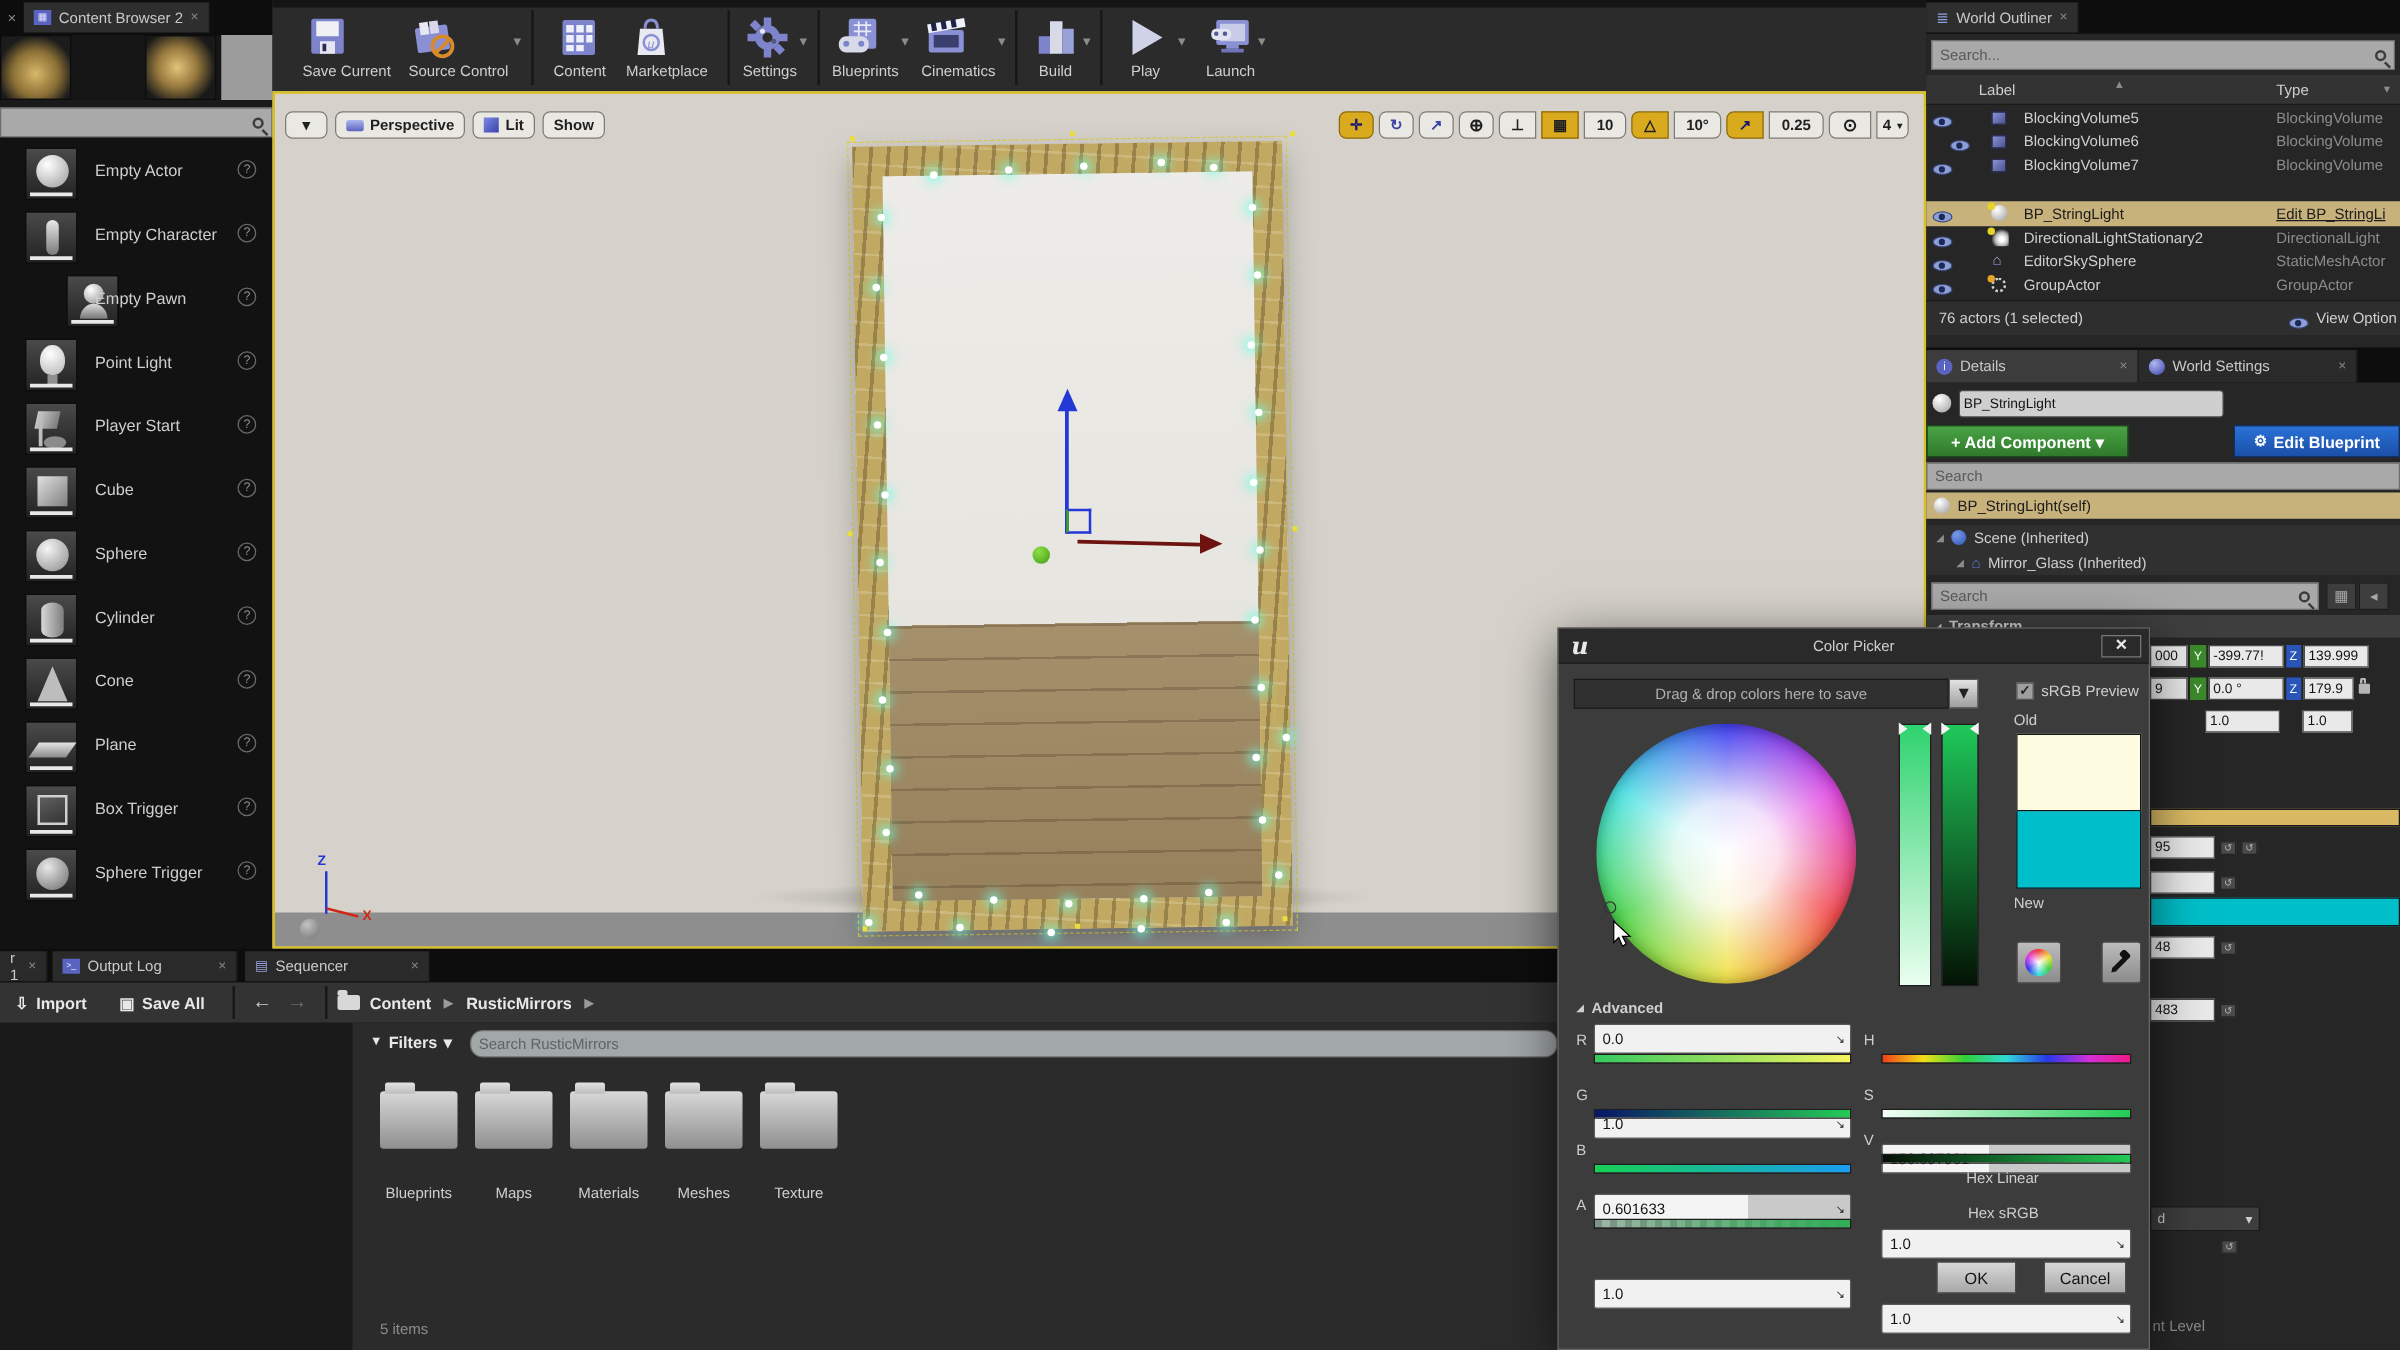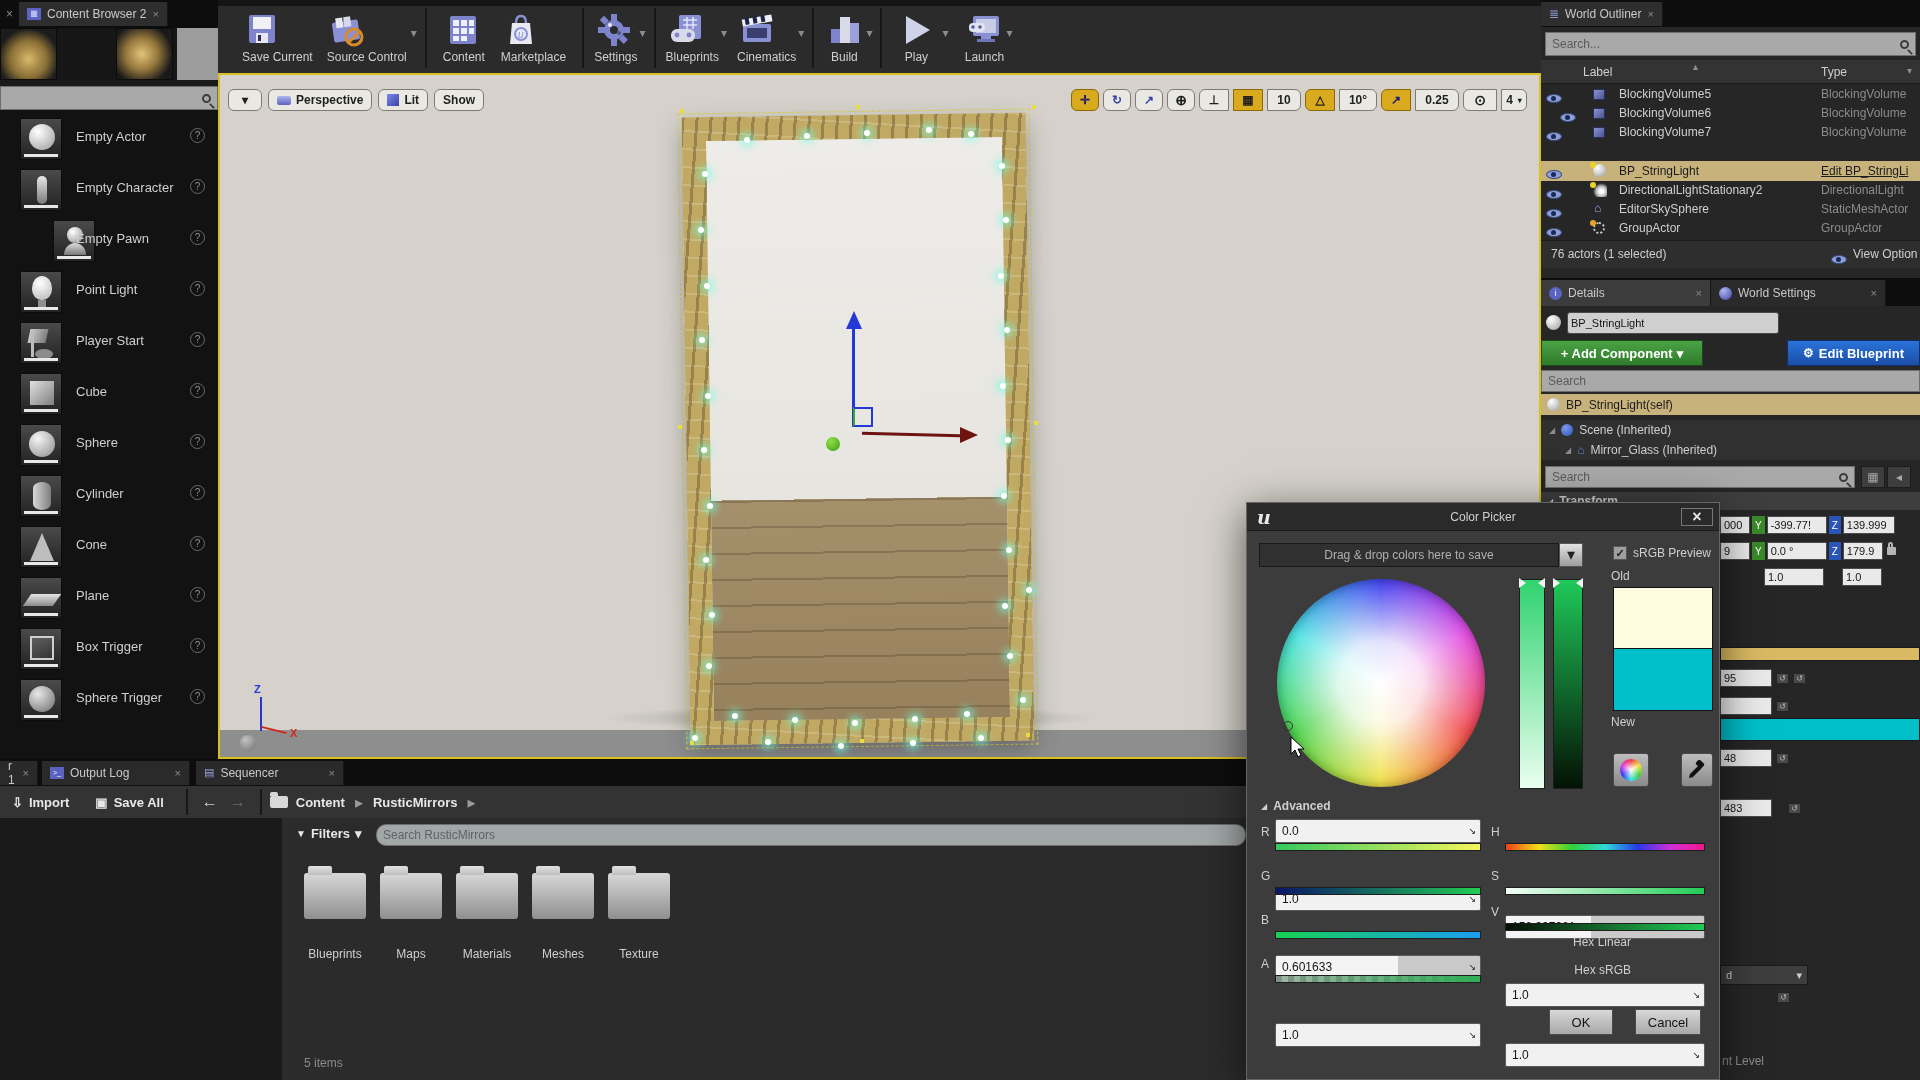--- a/index.html
+++ b/index.html
@@ -706,21 +706,21 @@
         </span>
       <span class="resetbtn">↺</span>
     </div>
     <div class="abs" style="left: 179px; top: 450px; width: 200px; height: 23px; border: 1px solid rgb(26, 26, 26); background: rgb(0, 191, 201);"></div>
     <div class="abs" style="left:179px;top:480px;width:200px;height:20px;display:flex;align-items:center;gap:4px;">
       <span class="minifield" style="width:52px;">
           <span>48</span>
         </span>
       <span class="resetbtn">↺</span>
     </div>
-    <div class="abs" style="left:179px;top:530px;width:200px;height:20px;display:flex;align-items:center;gap:16px;">
+    <div class="abs" style="left:179px;top:530px;width:200px;height:20px;display:flex;align-items:center;gap:4px;">
       <span class="minifield" style="width:52px;">
           <span>483</span>
         </span>
       <span class="resetbtn">↺</span>
     </div>
     <div class="abs" style="left:179px;top:697px;width:88px;height:20px;background:#3e3e3e;border:1px solid #1a1a1a;color:#cfcfcf;font-size:11px;display:flex;align-items:center;justify-content:space-between;padding:0 5px;">
       <span>d</span>
       <span>▾</span>
     </div>
     <span class="abs resetbtn" style="left:236px;top:724px;">↺</span>

